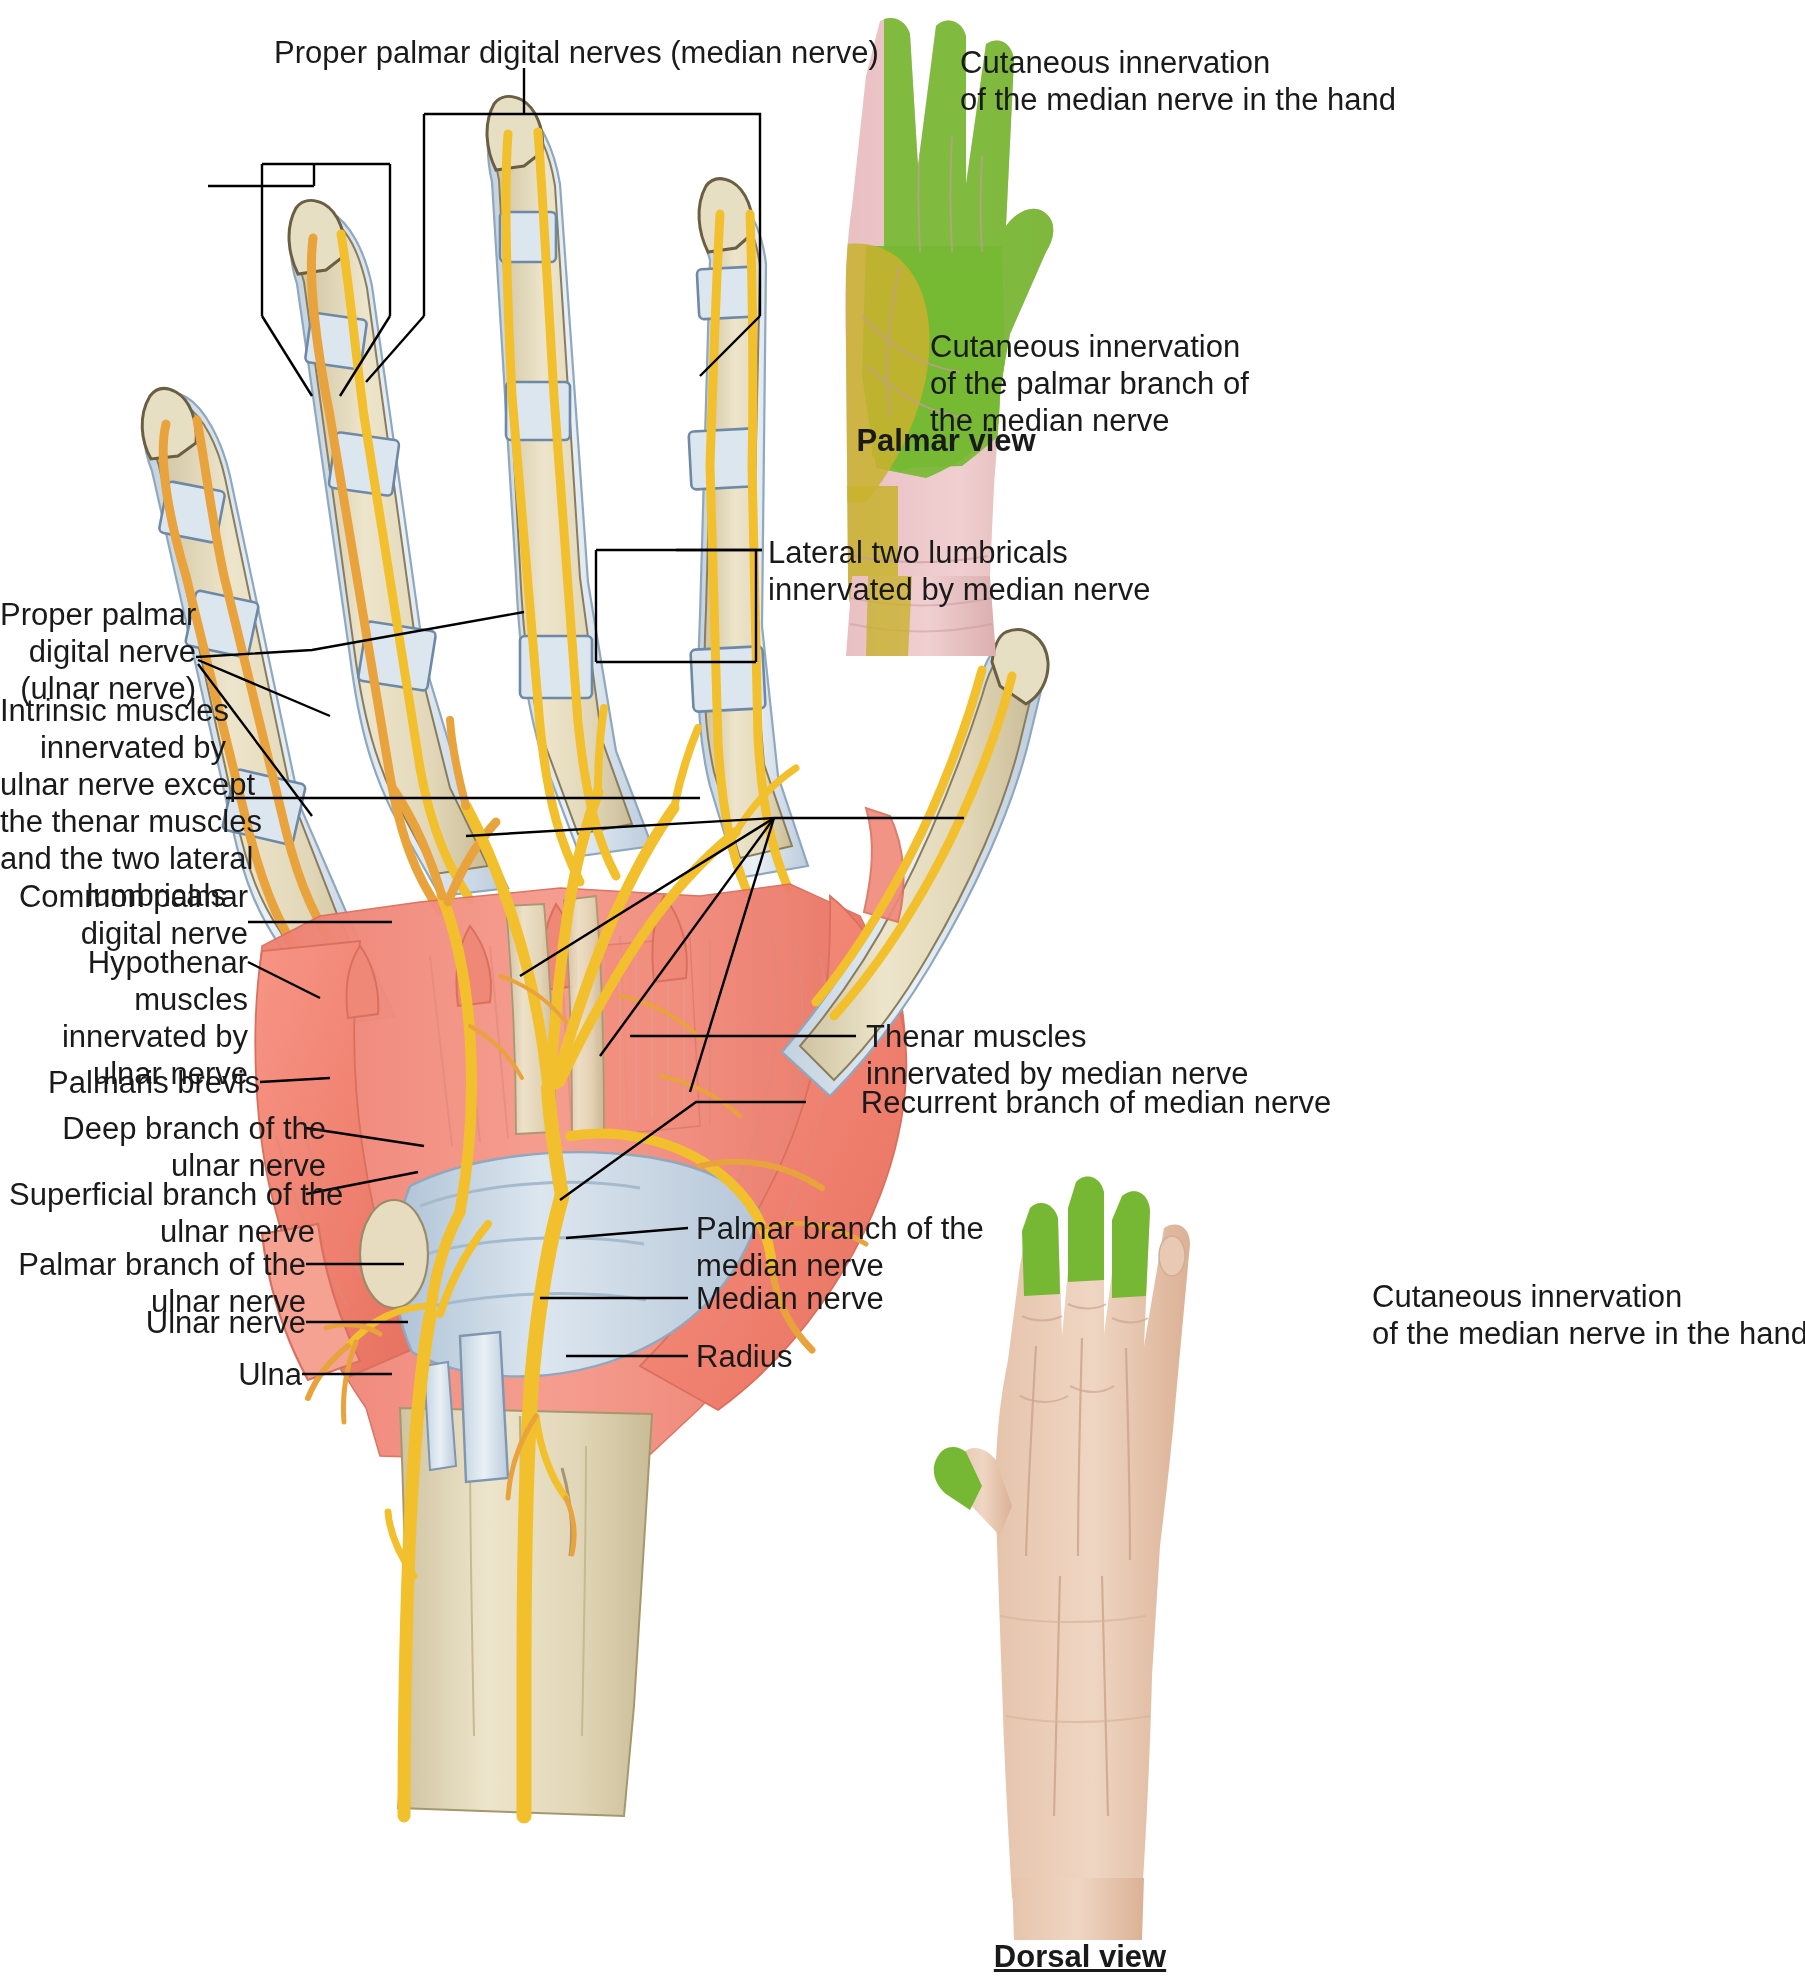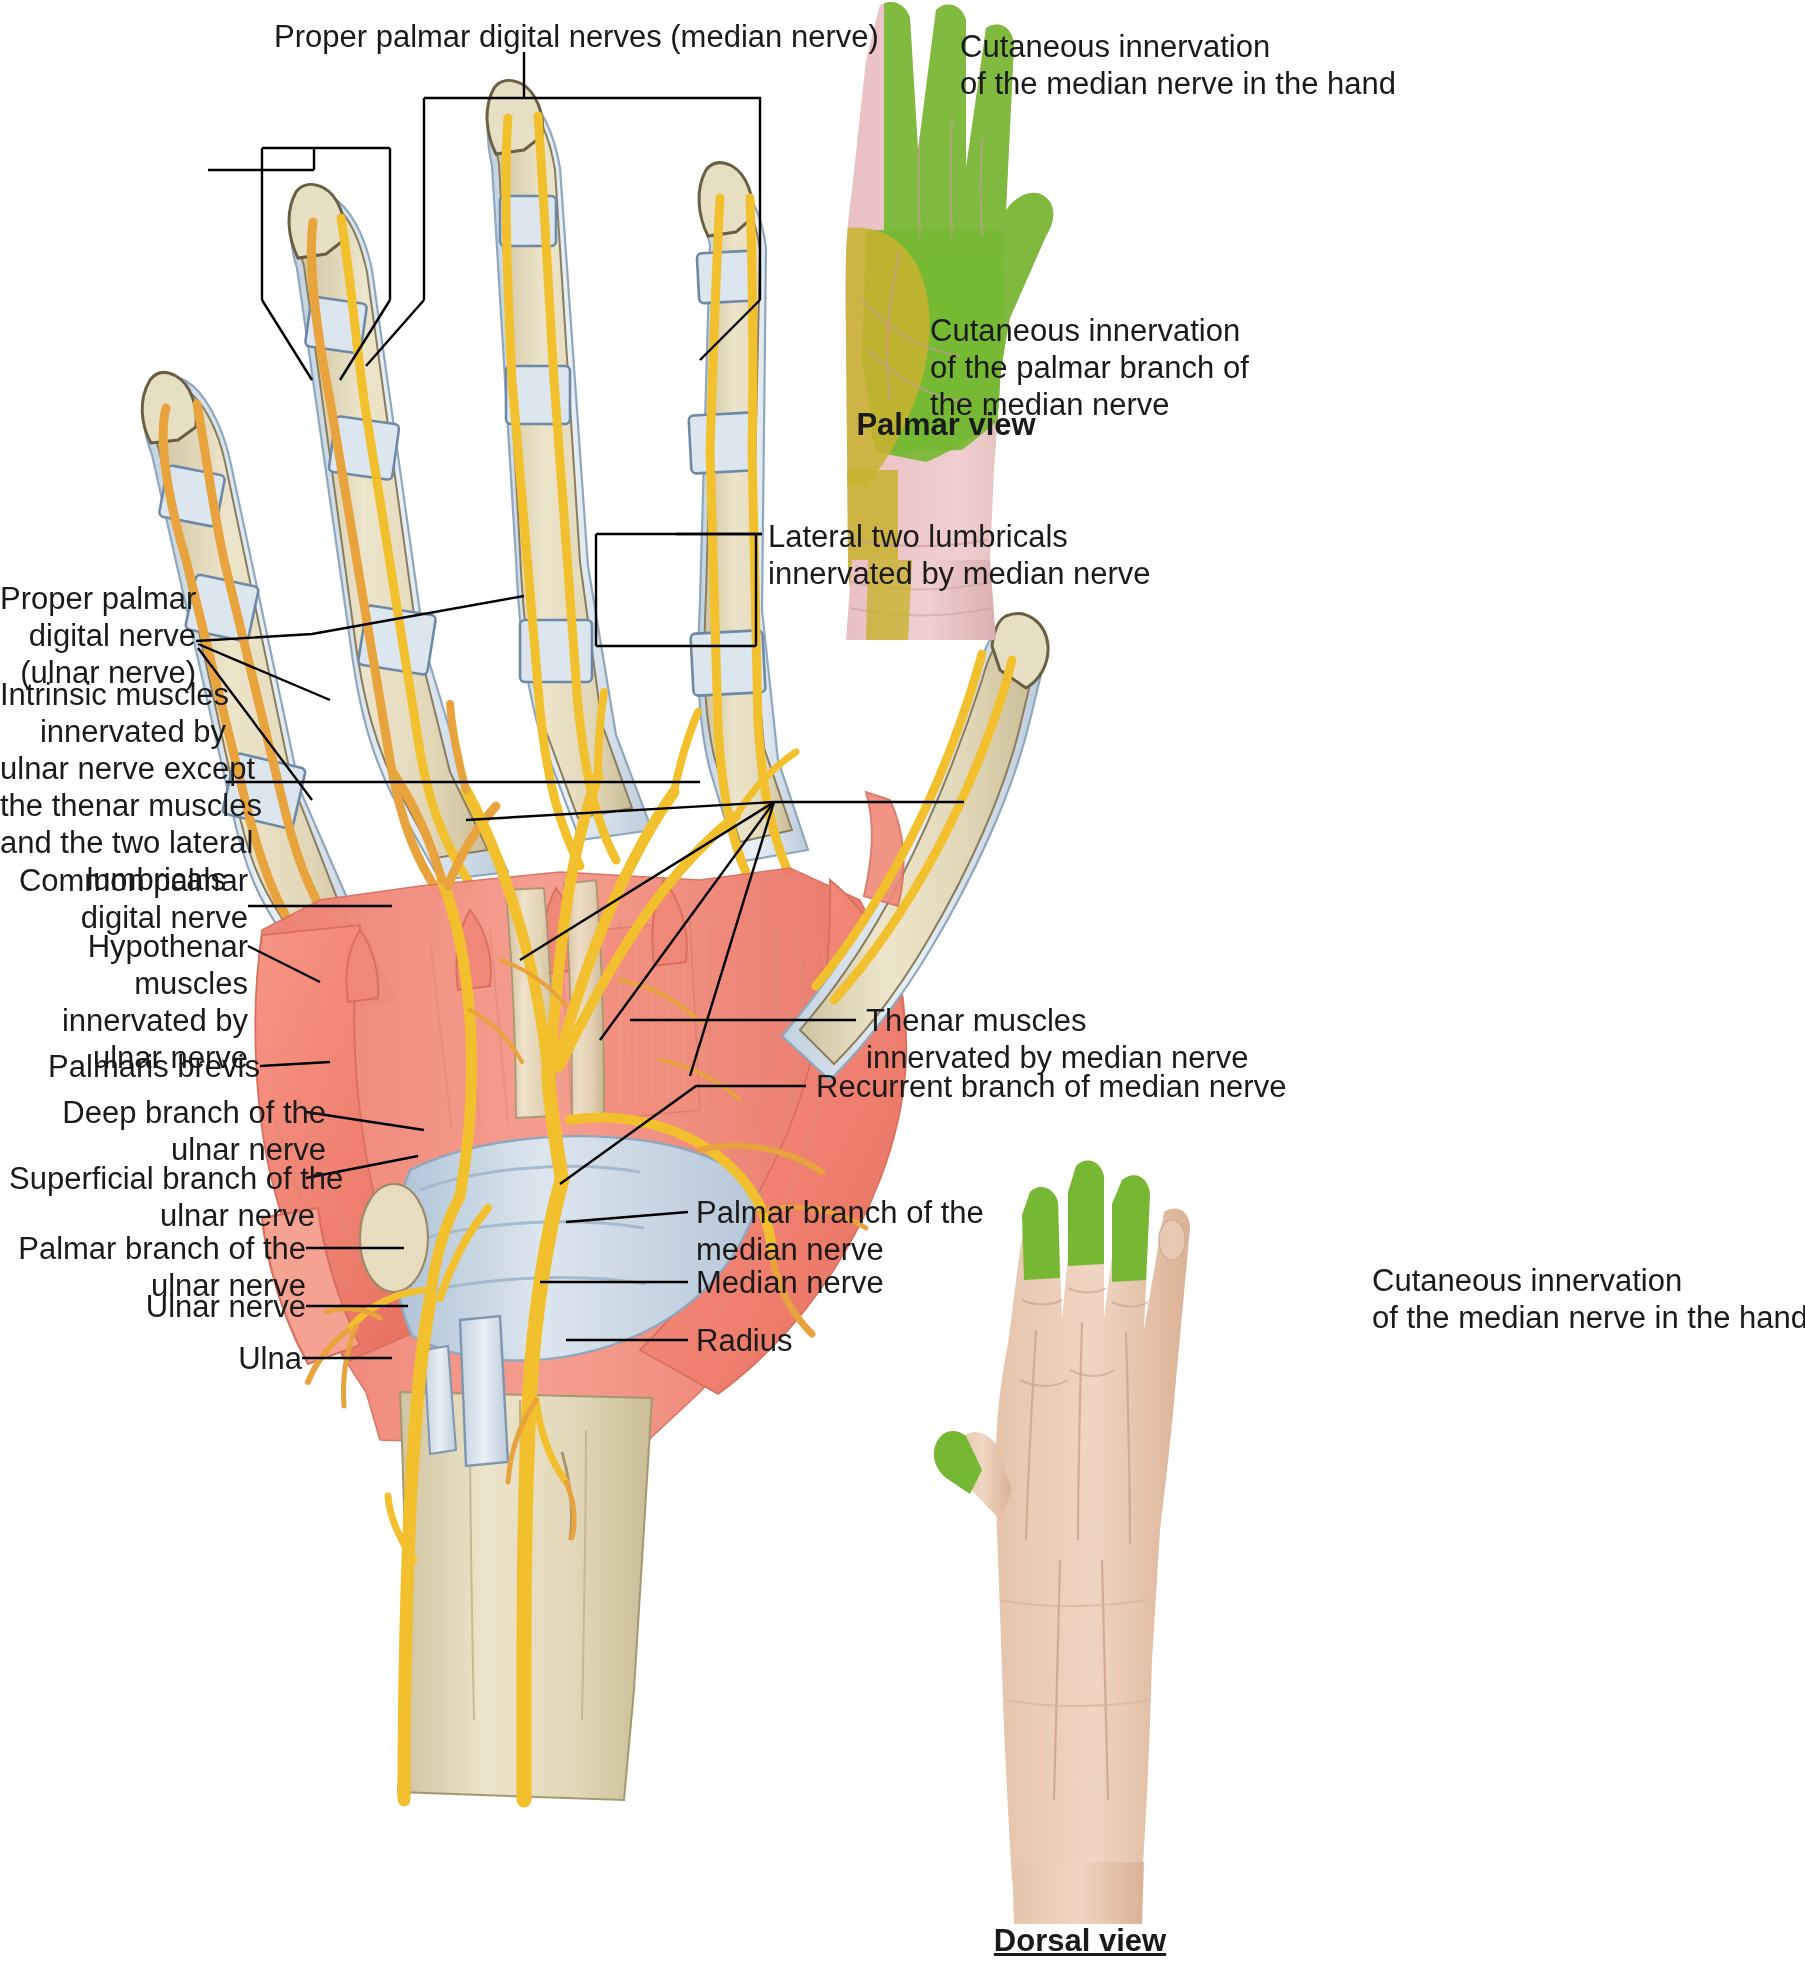--- a/index.html
+++ b/index.html
@@ -1,18 +1,18 @@
 <!DOCTYPE html>
 <html><head>
 <meta charset="utf-8">
 <style>
   html,body{margin:0;padding:0;background:#ffffff;}
   body{width:1805px;height:1982px;position:relative;overflow:hidden;
        font-family:"Liberation Sans", sans-serif;color:#111;}
-  .stage{position:absolute;left:0;top:0;width:1805px;height:1958px;}
+  .stage{position:absolute;left:0;top:16px;width:1805px;height:1958px;}
   .lbl{position:absolute;font-size:31px;line-height:37px;color:#1a1a1a;white-space:pre;}
   .lbl.r{text-align:right;}
   .lbl.c{text-align:center;}
   .lbl.b{font-weight:bold;text-align:center;}
   svg.art{position:absolute;left:0;top:0;width:1805px;height:1982px;overflow:visible;}
   .ll{stroke:#000;stroke-width:2.4;fill:none;}
   .brk{stroke:#000;stroke-width:2.4;fill:none;}
 </style>
 </head>
 <body>
@@ -456,21 +456,21 @@
 
 <div class="lbl r" style="left:0px;top:1340px;width:302px;">Ulna</div>
 
 <div class="lbl" style="left:768px;top:518px;width:500px;">Lateral two lumbricals
 innervated by median nerve</div>
 
 
 <div class="lbl" style="left:866px;top:1002px;width:520px;">Thenar muscles
 innervated by median nerve</div>
 
-<div class="lbl" style="left:816px;top:1068px;width:560px;">Recurrent branch of median nerve</div>
+<div class="lbl" style="left:816px;top:1068px;width:560px;text-align:center;">Recurrent branch of median nerve</div>
 
 <div class="lbl" style="left:696px;top:1194px;width:420px;">Palmar branch of the
 median nerve</div>
 
 <div class="lbl" style="left:696px;top:1264px;width:420px;">Median nerve</div>
 
 <div class="lbl" style="left:696px;top:1322px;width:420px;">Radius</div>
 
 <div class="lbl" style="left:960px;top:28px;width:620px;">Cutaneous innervation
 of the median nerve in the hand</div>

